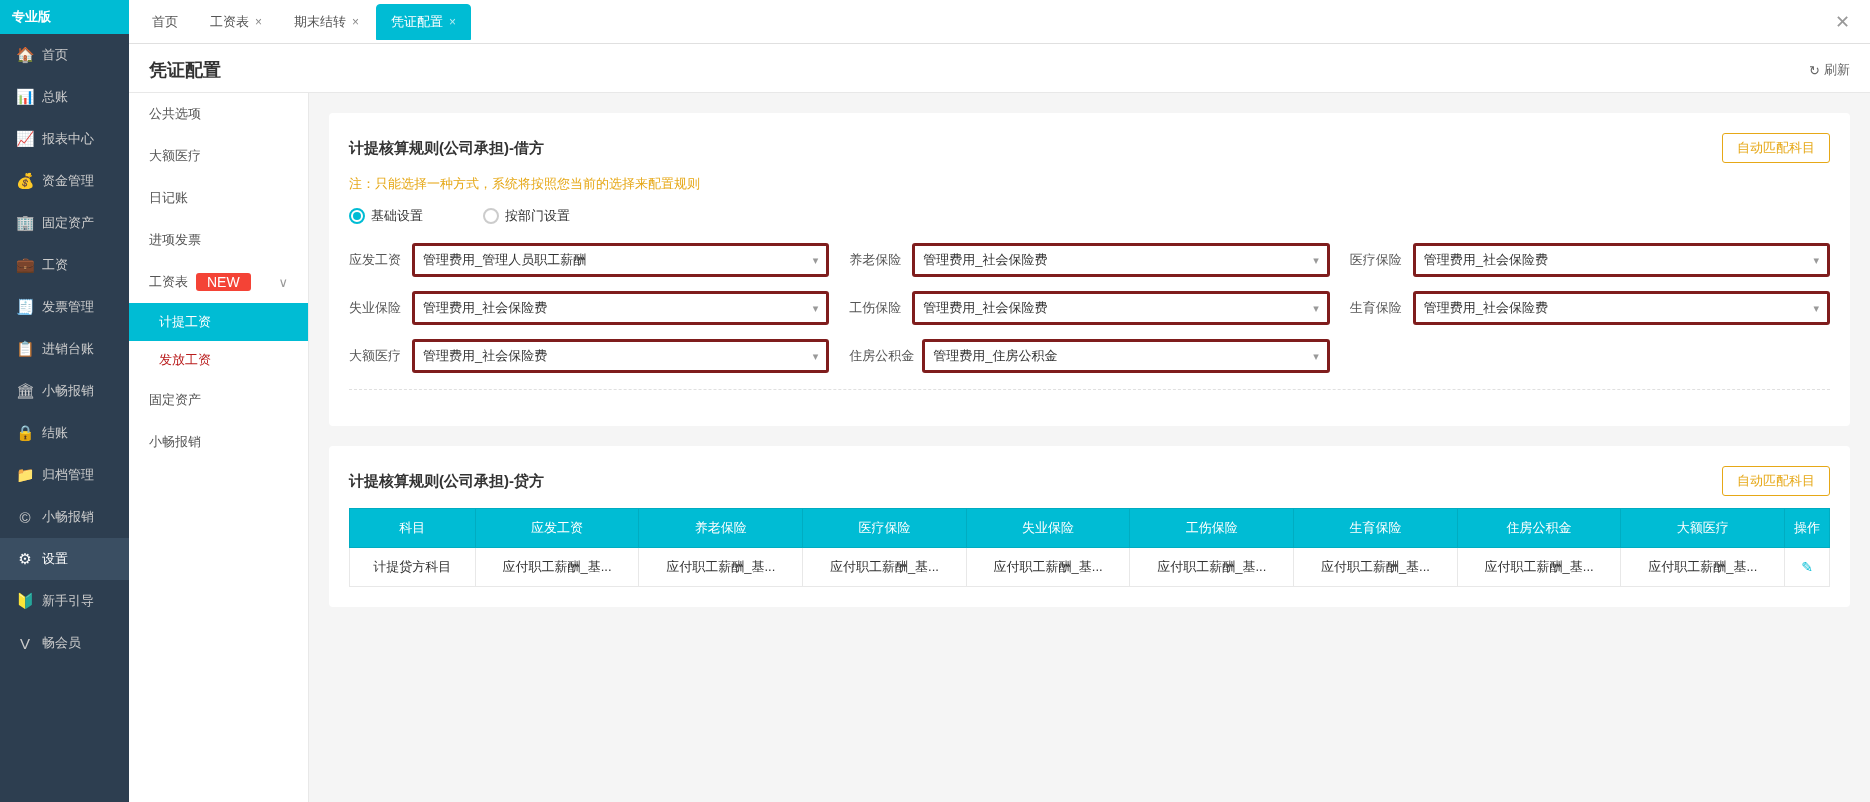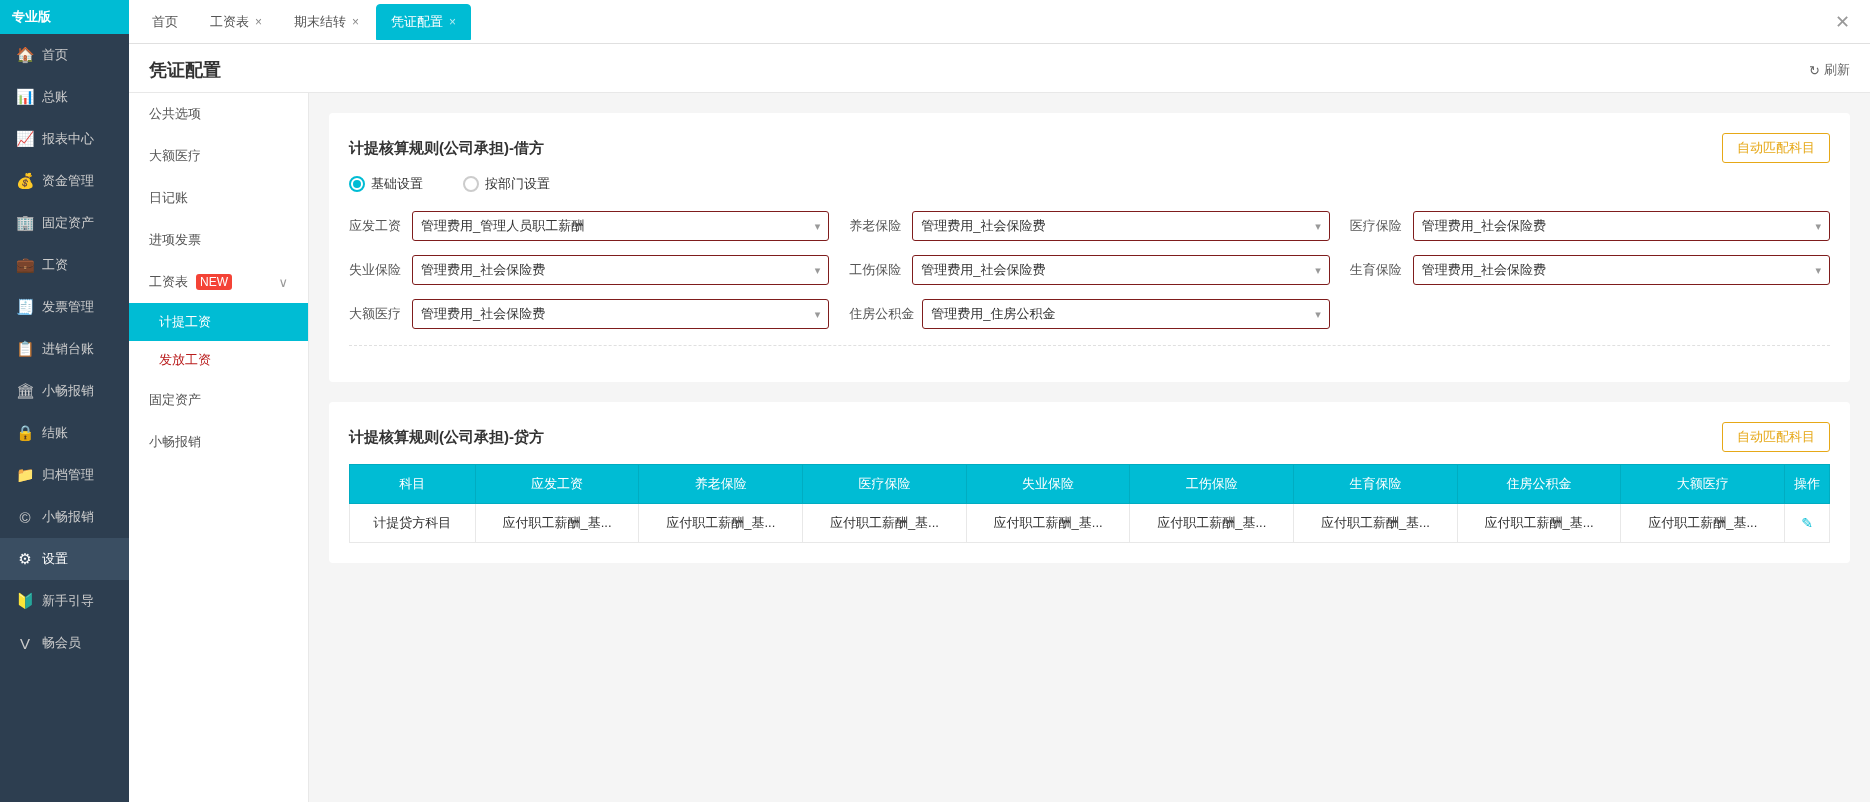--- a/index.html
+++ b/index.html
@@ -119,22 +119,22 @@
       cursor: pointer;
       color: #555;
       font-size: 13px;
       display: flex;
       align-items: center;
       justify-content: space-between;
     }
     .new-badge {
       background: #f44336;
       color: white;
-      font-size: 12px;
-      padding: 1px 4px;
+      font-size: 14px;
+      padding: 1px 11px;
       border-radius: 3px;
       margin-left: 4px;
     }
     .sub-nav-item {
       padding: 10px 20px 10px 30px;
       cursor: pointer;
       color: #b91c1c;
       font-size: 13px;
     }
     .sub-nav-item.active {
@@ -182,21 +182,21 @@
     
     .notice {
       color: #e6a817;
       font-size: 13px;
       margin-bottom: 14px;
     }
 
     
     .radio-group {
       display: flex;
-      gap: 40px;
+      gap: 60px;
       margin-bottom: 18px;
       align-items: center;
     }
     .radio-item {
       display: flex;
       align-items: center;
       gap: 6px;
       cursor: pointer;
       font-size: 13px;
       color: #333;
@@ -240,21 +240,21 @@
       flex: 1;
     }
     .field-label {
       color: #555;
       font-size: 13px;
       white-space: nowrap;
       min-width: 55px;
     }
     .field-select {
       flex: 1;
-      border: 1px solid #7f1d1d;
+      border: 3px solid #7f1d1d;
       border-radius: 3px;
       padding: 5px 8px;
       font-size: 13px;
       color: #333;
       display: flex;
       align-items: center;
       justify-content: space-between;
       cursor: pointer;
       background: white;
       min-width: 160px;
@@ -428,20 +428,21 @@
       </div>
     </div>
 
     <div class="right-content">
 
       <div class="section">
         <div class="section-header">
           <span class="section-title">计提核算规则(公司承担)-借方</span>
           <button class="auto-match-btn">自动匹配科目</button>
         </div>
+        <div class="notice">注：只能选择一种方式，系统将按照您当前的选择来配置规则</div>
 
         <div class="radio-group">
           <div class="radio-item">
             <div class="radio-circle checked"></div>
             <span>基础设置</span>
           </div>
           <div class="radio-item">
             <div class="radio-circle"></div>
             <span>按部门设置</span>
           </div>

